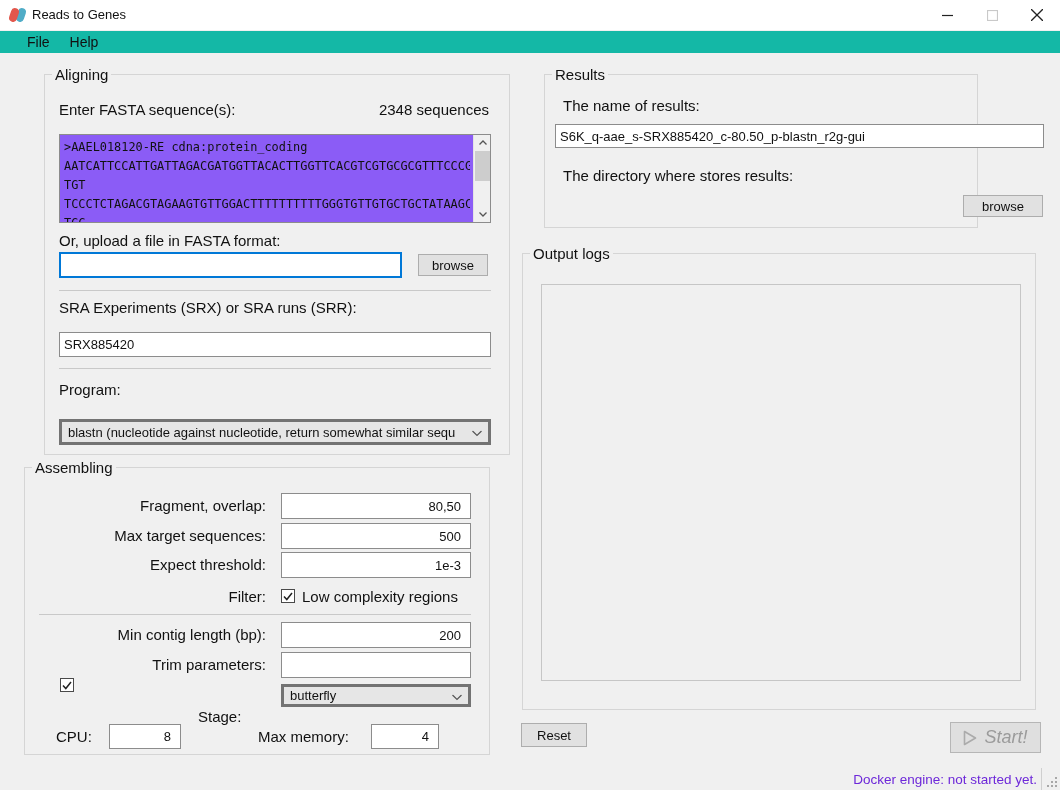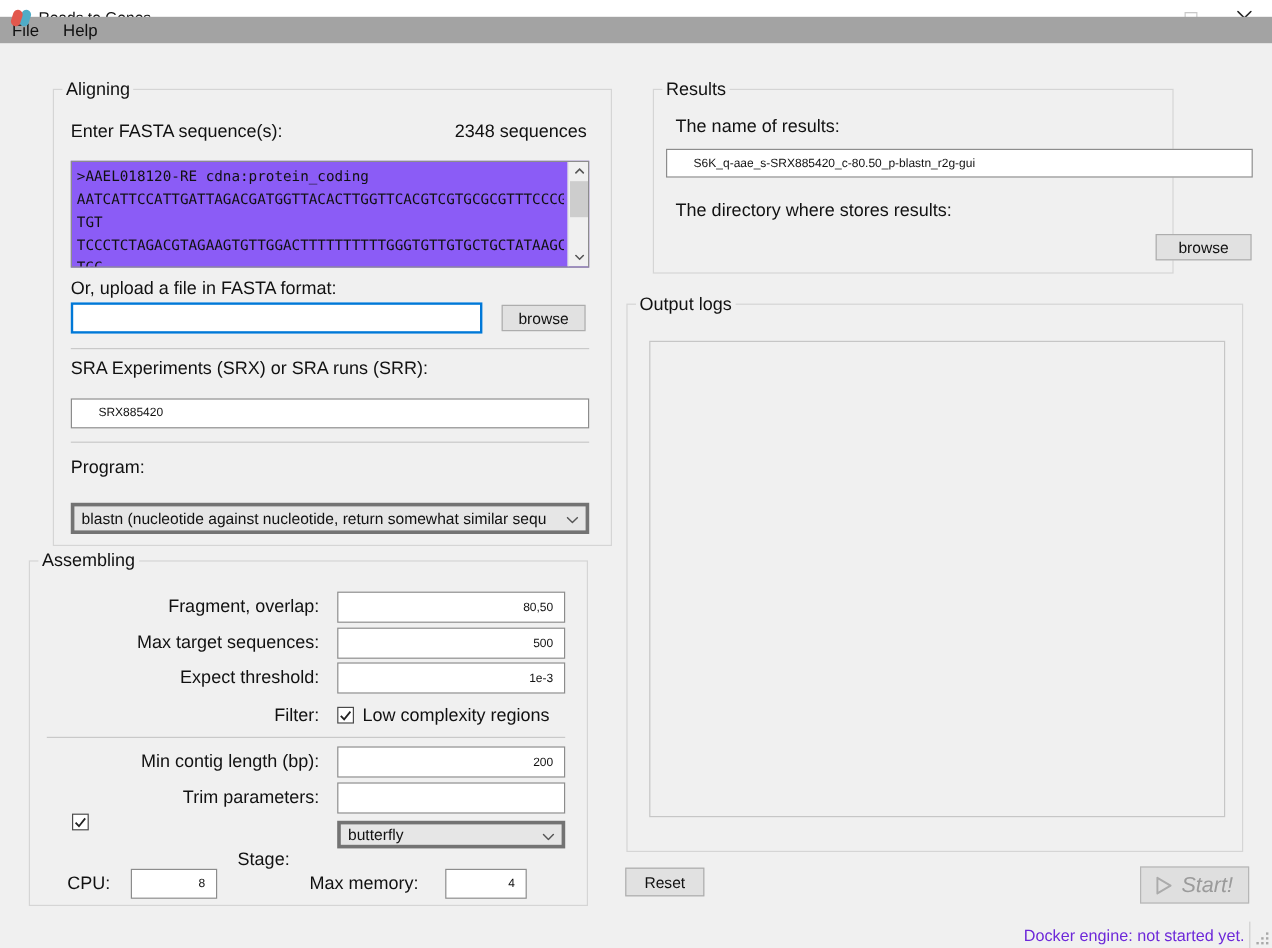--- a/index.html
+++ b/index.html
@@ -11,36 +11,36 @@
   .titlebar { position:absolute; left:0; top:0; width:1060px; height:30px; background:#ffffff; }
   .app-logo { position:absolute; left:9px; top:6px; width:18px; height:18px; }
   .logo-pill { position:absolute; width:8px; height:14px; border-radius:5px; }
   .logo-pill.red  { left:1px; top:2px; background:#e2574c; transform:rotate(18deg); z-index:2; }
   .logo-pill.blue { left:8px; top:2px; background:#4facc7; transform:rotate(18deg); z-index:1; }
   .title-text { position:absolute; left:32px; top:7px; font-size:13px; color:#111; }
   .win-btn { position:absolute; top:0; width:46px; height:30px; display:flex; align-items:center; justify-content:center; }
   .btn-min { left:924px; } .btn-max { left:969px; } .btn-close { left:1014px; }
 
   
-  .menubar { position:absolute; left:0; top:14px; width:1060px; height:22px; background:#a3a3a3; display:flex; align-items:center; }
+  .menubar { position:absolute; left:0; top:31px; width:1060px; height:22px; background:#14b8a6; display:flex; align-items:center;padding-left:17px; }
   .menu-item { font-size:14px; padding:1px 10px; color:#111; }
 
   
   .groupbox { position:absolute; border:1px solid #d5d5d5; background:#f0f0f0; }
   .legend { position:absolute; top:-9px; left:7px; background:#f0f0f0; padding:0 3px; font-size:15px; color:#111; }
 
   #grp-aligning  { left:24px;  top:74px;  width:466px; height:381px;margin-left:20px; }
   #grp-assembling{ left:24px;  top:467px; width:466px; height:288px; }
   #grp-results   { left:544px; top:74px;  width:434px; height:154px; }
   #grp-logs      { left:522px; top:253px; width:514px; height:457px; }
 
   .lbl { position:absolute; font-size:15px; color:#111; white-space:nowrap; }
   .lbl-r { text-align:right; }
 
-  .tinput { position:absolute; background:#ffffff; border:1px solid #8c8c8c; font-family:"Liberation Sans",sans-serif; font-size:10px; color:#111; padding:0 22px; outline:none; }
+  .tinput { position:absolute; background:#ffffff; border:1px solid #8c8c8c; font-family:"Liberation Sans",sans-serif; font-size:13px; color:#111; padding:0 4px; outline:none; }
   .tinput.num { text-align:right; padding-right:9px; }
   .tinput.focused { border:2px solid #0078d7; }
 
   .btn { position:absolute; background:#e1e1e1; border:1px solid #adadad; font-family:"Liberation Sans",sans-serif; font-size:13px; color:#111; display:flex; align-items:center; justify-content:center; }
 
   .fake-select { position:absolute; background:#e6e6e6; border:3px solid #737373; font-size:13px; color:#111; display:flex; align-items:center; padding:0 22px 0 6px; overflow:hidden; white-space:nowrap; }
   .fake-select .chev { position:absolute; right:6px; top:50%; transform:translateY(-50%); }
 
   .sep { position:absolute; height:1px; background:#c9c9c9; }
 

